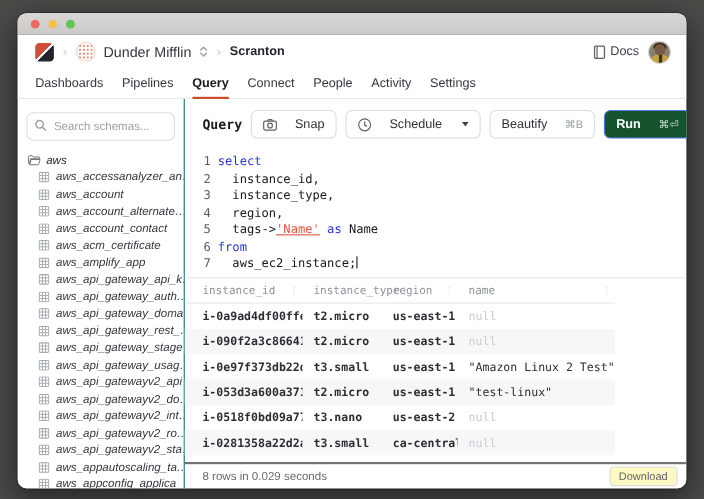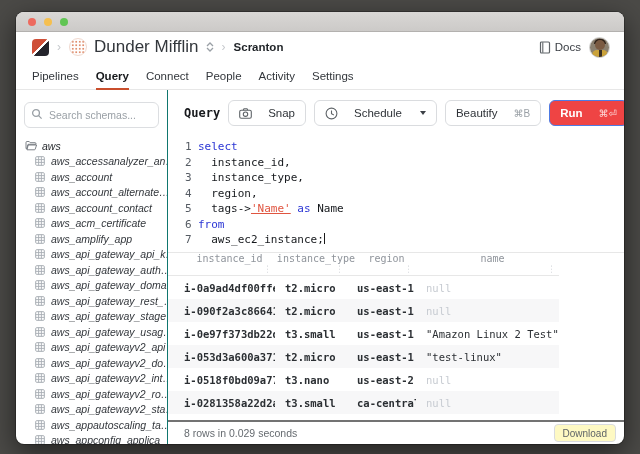--- a/index.html
+++ b/index.html
@@ -19,21 +19,21 @@
   .light { width:8px; height:8px; border-radius:50%; }
   .light.red{ background:#ed6a5e; } .light.yellow{ background:#f5bf4f; } .light.green{ background:#61c554; }
 
   
   .app-header { height:30px; flex:0 0 30px; display:flex; align-items:center; padding:0 14px 0 16px; gap:7px; background:#fff; }
   .logo { width:17px; height:17px; border-radius:4px; flex:0 0 17px;
     background:linear-gradient(135deg,#cf4f38 46%,#ffffff 46%,#ffffff 54%,#24242c 54%); }
   .crumb-chev { color:#c6c9cd; font-size:12px; line-height:1; padding:0 1px; }
   .org-avatar { width:18px; height:18px; border-radius:50%; border:1px solid #f0d9cf; flex:0 0 18px;
     background-color:#fff; background-image:radial-gradient(#e08e6d 0.9px, transparent 1.1px); background-size:3.5px 3.5px; background-position:1px 1px; }
-  .org-name { font-size:17px; color:#33373c; }
+  .org-name { font-size:13px; color:#33373c; }
   .selector-icon { display:flex; flex-direction:column; align-items:center; color:#9aa0a6; }
   .ws-name { font-size:11.5px; font-weight:bold; color:#1f2327; }
   .header-right { margin-left:auto; display:flex; align-items:center; gap:8px; }
   .docs-link { display:flex; align-items:center; gap:4px; font-size:11.5px; color:#3c4046; cursor:pointer; }
   .user-avatar { width:21px; height:21px; border-radius:50%; overflow:hidden; position:relative; background:#8a8070; border:1px solid #d8d8d8; }
   .user-avatar .head { position:absolute; left:5px; top:2px; width:10px; height:10px; border-radius:50%; background:#7a5a42; }
   .user-avatar .hair { position:absolute; left:4px; top:1px; width:12px; height:5px; border-radius:6px 6px 0 0; background:#2e2119; }
   .user-avatar .body { position:absolute; left:2px; top:12px; width:16px; height:9px; border-radius:5px 5px 0 0; background:#caa23a; }
   .user-avatar .tie  { position:absolute; left:9px; top:12px; width:3px; height:9px; background:#3a3026; }
 
@@ -61,37 +61,37 @@
   .tree-row.table { padding-left:10px; }
 
   
   .main { flex:1; display:flex; flex-direction:column; min-width:0; }
   .query-toolbar { height:46px; flex:0 0 46px; display:flex; align-items:center; padding:0 8px 0 16px; gap:8px; }
   .query-title { font-family:"DejaVu Sans Mono", monospace; font-size:12px; font-weight:bold; color:#17191c; margin-right:auto; }
   .btn { height:26px; display:flex; align-items:center; gap:16px; padding:0 10px; border:1px solid #dadcdf; border-radius:6px;
     background:#fff; font-size:11.5px; color:#2f3338; cursor:pointer; }
   .btn .shortcut { font-size:10px; color:#9aa0a6; }
   .caret-down { width:0; height:0; border-left:3.5px solid transparent; border-right:3.5px solid transparent; border-top:4.5px solid #3c4046; margin-left:2px; }
-  .btn.run { background:#ef4444; border-color:#4e7be4; color:#fff; font-weight:bold; }
+  .btn.run { background:#14532d; border-color:#4e7be4; color:#fff; font-weight:bold; }
   .btn.run .shortcut { color:rgba(255,255,255,.8); font-weight:normal; }
 
   
   .editor { height:117px; flex:0 0 117px; border-bottom:1px solid #e7e7e7; overflow:hidden;
     font-family:"DejaVu Sans Mono", monospace; font-size:11px; line-height:15.5px; padding:3px 0 0 0; }
   .code-line { display:flex; }
   .gutter { width:30px; flex:0 0 30px; text-align:left; padding-left:17px; color:#555b63; }
   .code { white-space:pre; color:#15181c; }
   .code .kw { color:#2a35d4; }
   .code .str { color:#e05540;text-decoration:underline; }
   .caret-bar { display:inline-block; width:1px; height:11px; background:#1a1a1a; vertical-align:-1px; }
 
   
   .rtable { width:391px; }
   .thead { display:flex; height:23px; align-items:center; border-bottom:1px solid #e7e7e7; }
-  .th { display:flex; align-items:center; font-family:"DejaVu Sans Mono", monospace; font-size:10px; color:#8f949b; height:100%;flex-direction:column; }
+  .th { display:flex; align-items:center; font-family:"DejaVu Sans Mono", monospace; font-size:10px; color:#8f949b; height:100%; }
   .th .dots { margin-left:auto; color:#d4d7db; font-size:9px; padding-right:3px; cursor:pointer; }
   .trow { display:flex; height:23px; align-items:center; }
   .trow.alt { background:#f7f7f8; }
   .td { font-family:"DejaVu Sans Mono", monospace; font-size:10.5px; color:#2b2f33; font-weight:bold; white-space:nowrap; overflow:hidden; }
   .td.plain { font-weight:normal; }
   .td.null { color:#c8ccd2; font-weight:normal; }
   .c0 { width:107px; padding-left:16px; } .c1 { width:72px; padding-left:10px; }
   .c2 { width:69px; padding-left:10px; } .c3 { width:143px; padding-left:10px; }
 
   .spacer { flex:1; }
@@ -141,20 +141,21 @@
       <span class="user-avatar">
         <span class="hair"></span>
           <span class="head"></span>
           <span class="body"></span>
           <span class="tie"></span>
       </span>
     </span>
   </div>
 
   <div class="nav">
+    <span class="tab">Dashboards</span>
     <span class="tab">Pipelines</span>
     <span class="tab active">Query</span>
     <span class="tab">Connect</span>
     <span class="tab">People</span>
     <span class="tab">Activity</span>
     <span class="tab">Settings</span>
   </div>
 
   <div class="content">
 

